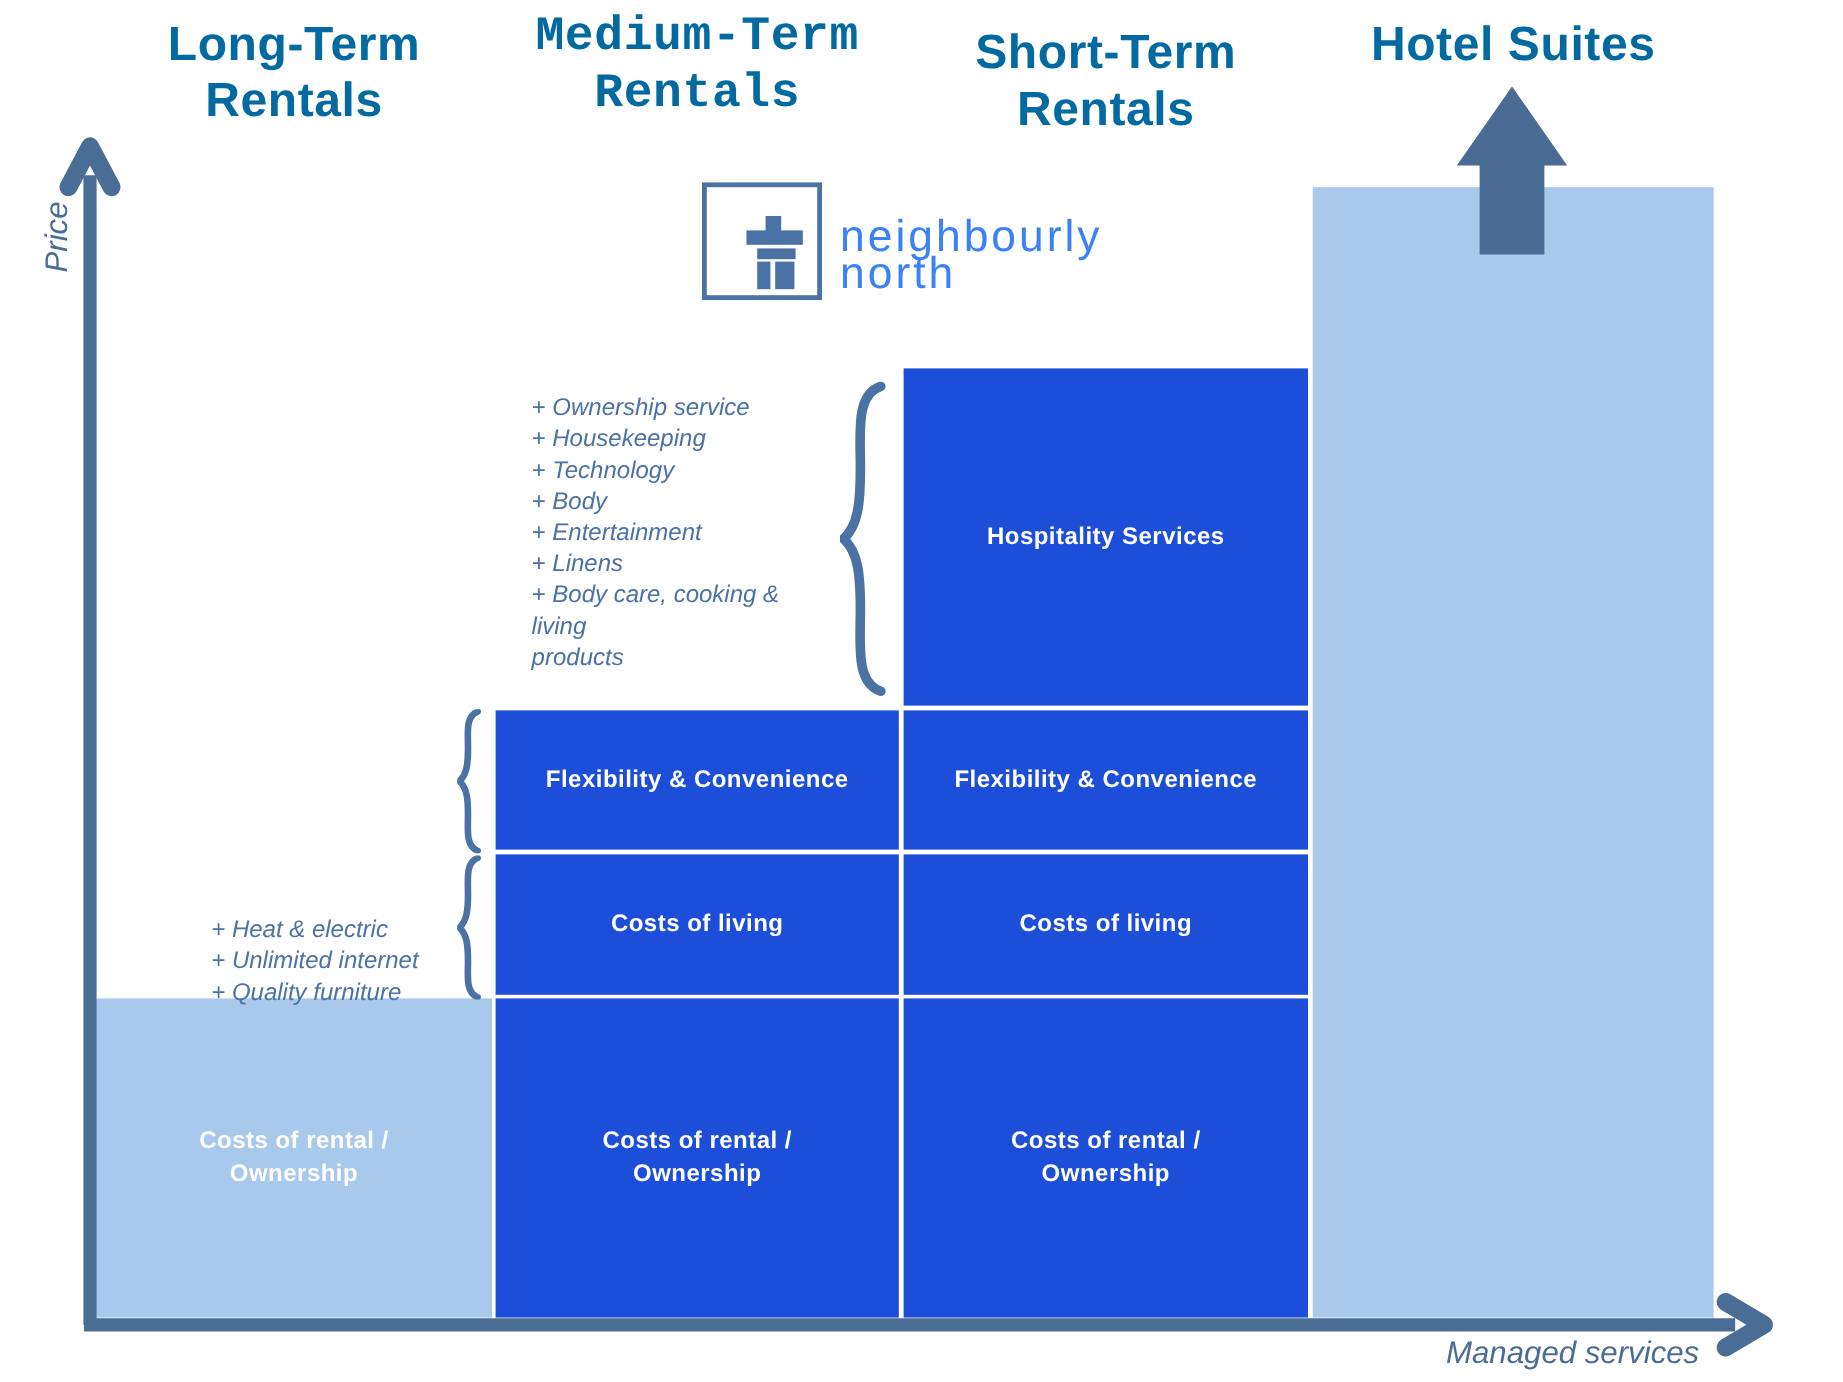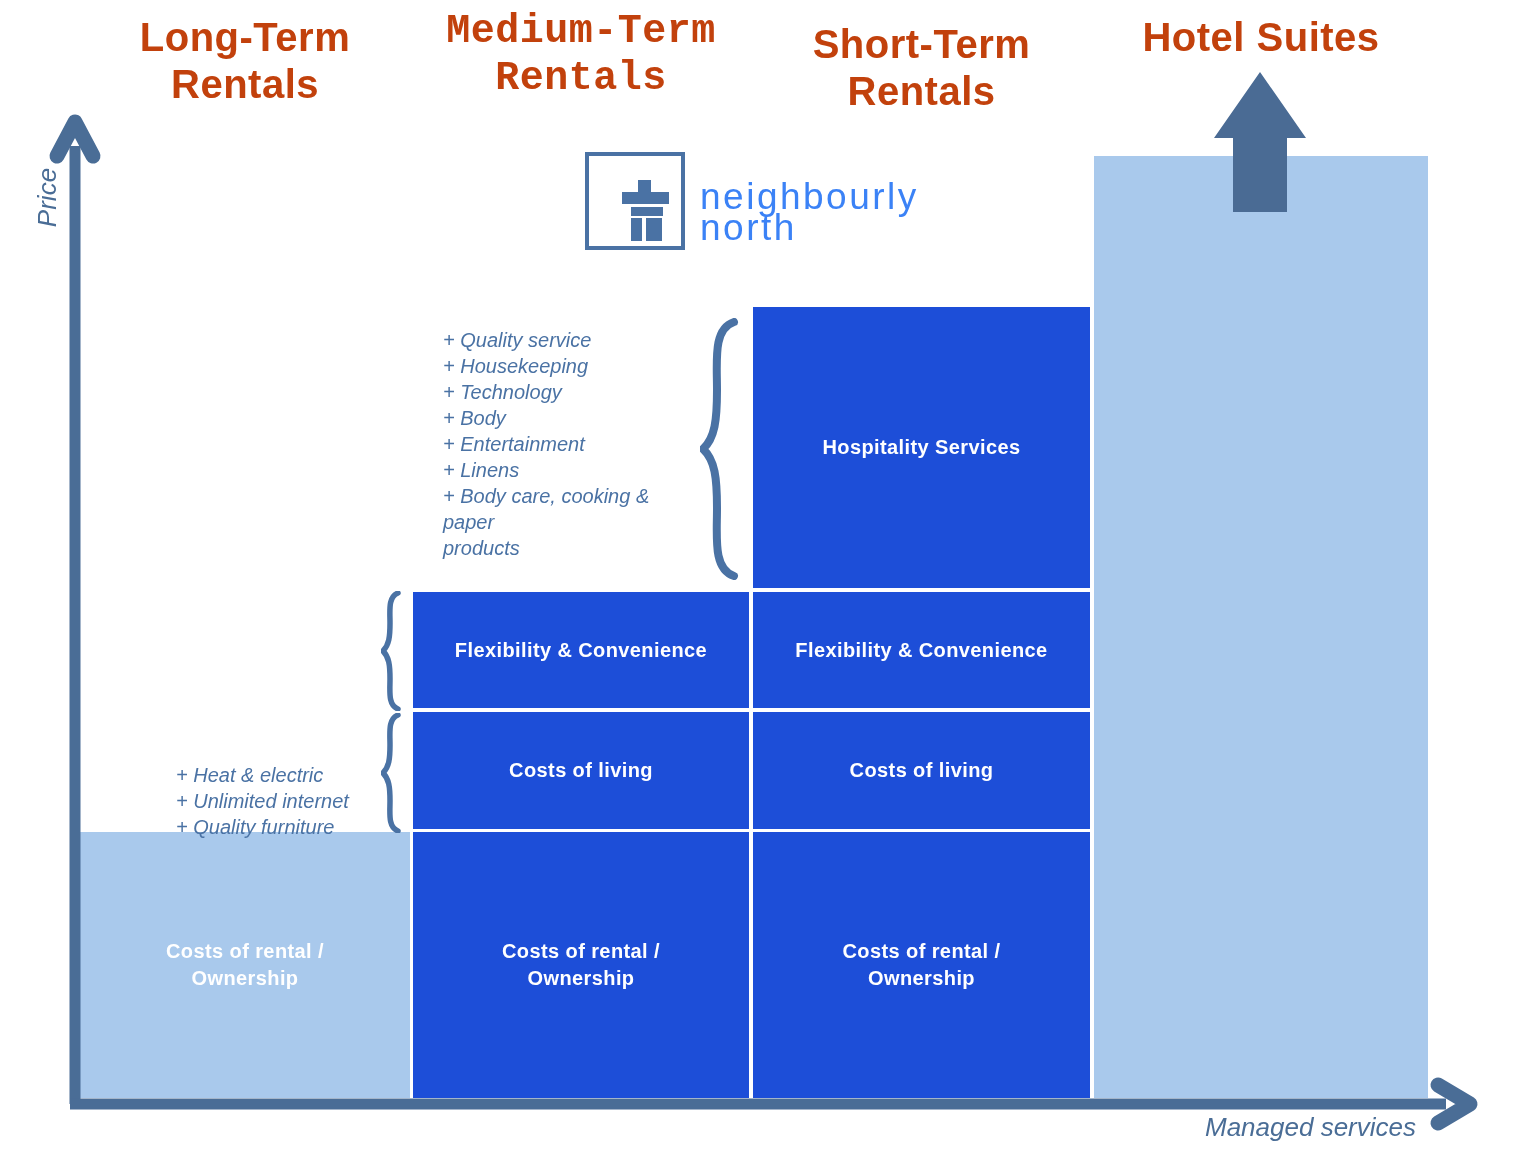--- a/index.html
+++ b/index.html
@@ -2,21 +2,21 @@
 <html><head>
 <meta charset="utf-8">
 <style>
   html,body{margin:0;padding:0;background:#ffffff;}
   .stage{
     position:relative;width:1536px;height:1152px;overflow:hidden;background:#ffffff;
     font-family:"Liberation Sans",sans-serif;
   }
   
   .col-header{
-    position:absolute;text-align:center;color:#c2410c;font-weight:bold;
+    position:absolute;text-align:center;color:#0369a1;font-weight:bold;
     font-size:40px;line-height:47px;white-space:pre-line;letter-spacing:0.5px;
   }
   
   .seg{
     position:absolute;display:flex;align-items:center;justify-content:center;
     text-align:center;color:#ffffff;font-weight:bold;font-size:20px;line-height:27px;
     letter-spacing:0.4px;white-space:pre-line;
   }
   .seg.dark{background:#1d4ed8;}
   .seg.light{background:#A9C9EC;}
@@ -79,28 +79,28 @@
   <div class="seg dark" style="left:753px;top:592px;width:337px;height:116px;">Flexibility &amp; Convenience</div>
   <div class="seg dark" style="left:753px;top:307px;width:337px;height:281px;">Hospitality Services</div>
 
   <div class="seg light" style="left:1094px;top:156px;width:334px;height:942px;"></div>
 
   <svg class="overlay" width="1536" height="1152" viewBox="0 0 1536 1152">
     <polygon points="1260,72 1214,138 1233,138 1233,212 1287,212 1287,138 1306,138" fill="#4A6B94"></polygon>
   </svg>
 
   <div class="anno" style="left:443px;top:327px;">
-    <div>+ Quality service</div>
+    <div>+ Ownership service</div>
     <div>+ Housekeeping</div>
     <div>+ Technology</div>
     <div>+ Body</div>
     <div>+ Entertainment</div>
     <div>+ Linens</div>
     <div>+ Body care, cooking &amp;</div>
-    <div>paper</div>
+    <div>living</div>
     <div>products</div>
   </div>
 
 
   <div class="anno" style="left:176px;top:762px;">
     <div>+ Heat &amp; electric</div>
     <div>+ Unlimited internet</div>
     <div>+ Quality furniture</div>
   </div>
 

